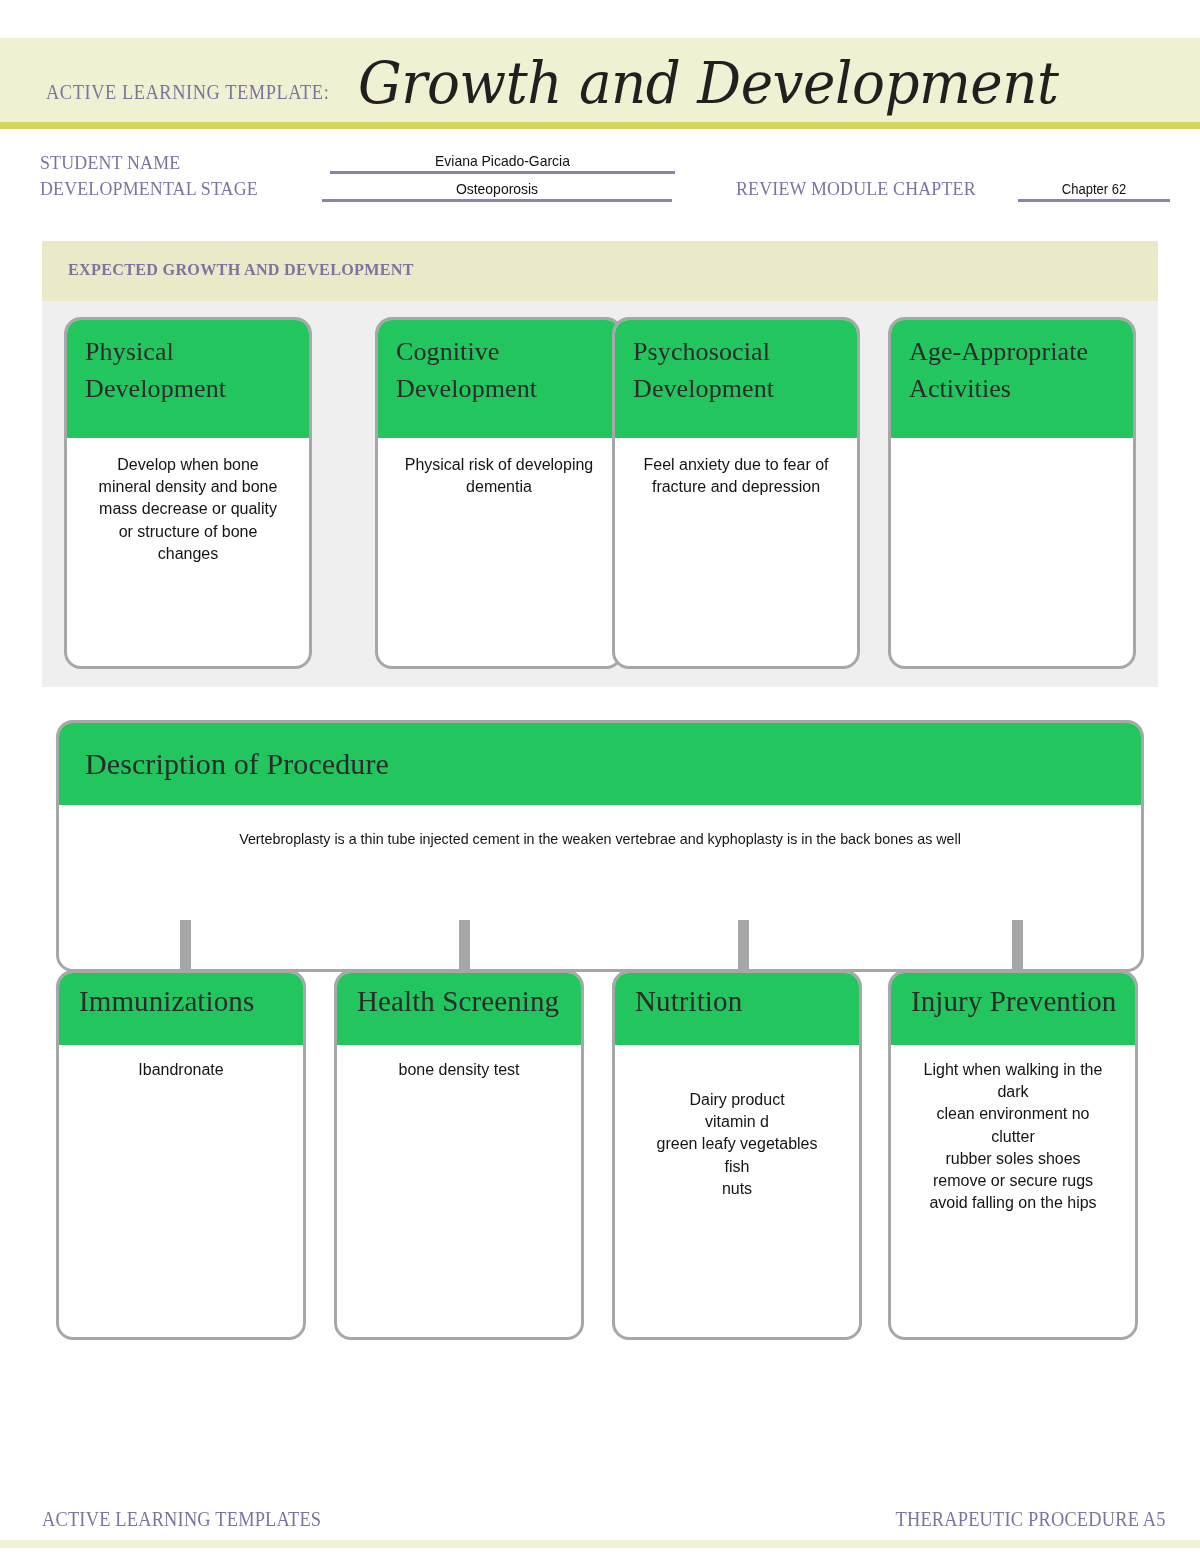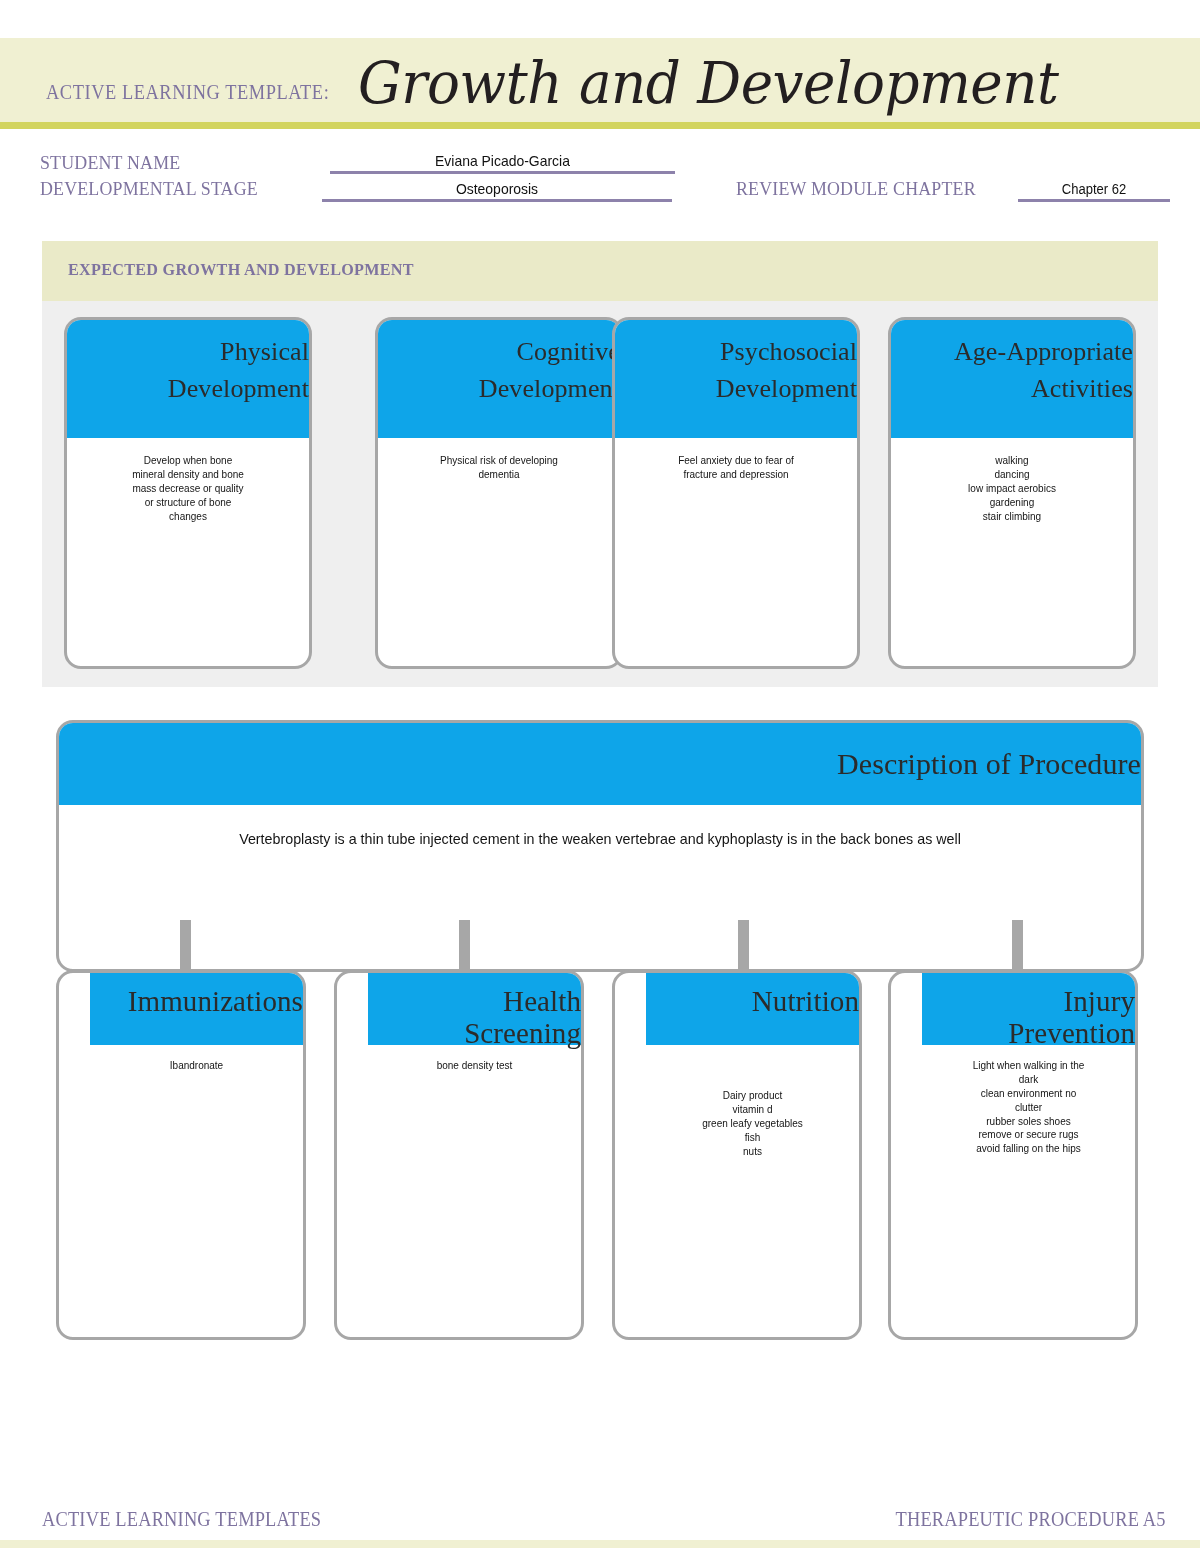--- a/index.html
+++ b/index.html
@@ -126,38 +126,37 @@
   
   .card {
     position: absolute;
     border: 3px solid #a7a7a7;
     border-radius: 17px;
     background: #ffffff;
     box-sizing: border-box;
     overflow: hidden;
   }
   .card-head {
-    background: #0ea5e9;
+    background: #22c55e;
     box-sizing: border-box;
     padding: 14px 0 10px 18px;
-    text-align: right;
   }
   .card-title {
     font-family: "Liberation Serif", serif;
     font-size: 26px;
     line-height: 1.42;
     color: #2b2b2b;
     letter-spacing: 0.1px;
   }
   .card-body {
     box-sizing: border-box;
     padding: 16px 12px 8px 12px;
     text-align: center;
     font-family: "Liberation Sans", sans-serif;
-    font-size: 10px;
+    font-size: 16px;
     line-height: 1.39;
     color: #141414;
     white-space: pre-line;
   }
 
   
   .top-card { top: 76px; width: 248px; height: 352px; }
   .top-card .card-head { height: 118px; }
   .tc0 { left: 22px; }
   .tc1 { left: 294px; margin-left: 39px; }
@@ -189,21 +188,21 @@
     background: #a7a7a7;
     top: 920px;
     height: 56px;
   }
   .cn0 { left: 180px; }
   .cn1 { left: 459px; }
   .cn2 { left: 738px; }
   .cn3 { left: 1012px; }
 
   
-  .bot-card { top: 970px; width: 250px; height: 370px; padding-left: 31px; }
+  .bot-card { top: 970px; width: 250px; height: 370px; }
   .bot-card .card-head { height: 72px; padding-top: 13px; padding-left: 20px; }
   .bot-card .card-title { font-size: 29px; line-height: 1.1; }
   .bot-card .card-body { padding-top: 14px; }
   .bc0 { left: 56px; }
   .bc1 { left: 334px; }
   .bc2 { left: 612px; }
   .bc3 { left: 888px; }
   .bc2 .card-body { padding-top: 44px; }
 
   
@@ -289,25 +288,20 @@
     </div>
     <div class="card-body">Feel anxiety due to fear of
 fracture and depression</div>
   </div>
 
   <div class="card top-card tc3">
     <div class="card-head">
       <div class="card-title" style="white-space:pre-line">Age-Appropriate
 Activities</div>
     </div>
-    <div class="card-body">walking
-dancing
-low impact aerobics
-gardening
-stair climbing</div>
   </div>
 </div>
 
 <div class="card desc-card">
   <div class="card-head">
     <div class="card-title">Description of Procedure</div>
   </div>
   <div class="desc-body">Vertebroplasty is a thin tube injected cement in the weaken vertebrae and kyphoplasty is in the back bones as well</div>
 </div>
 

